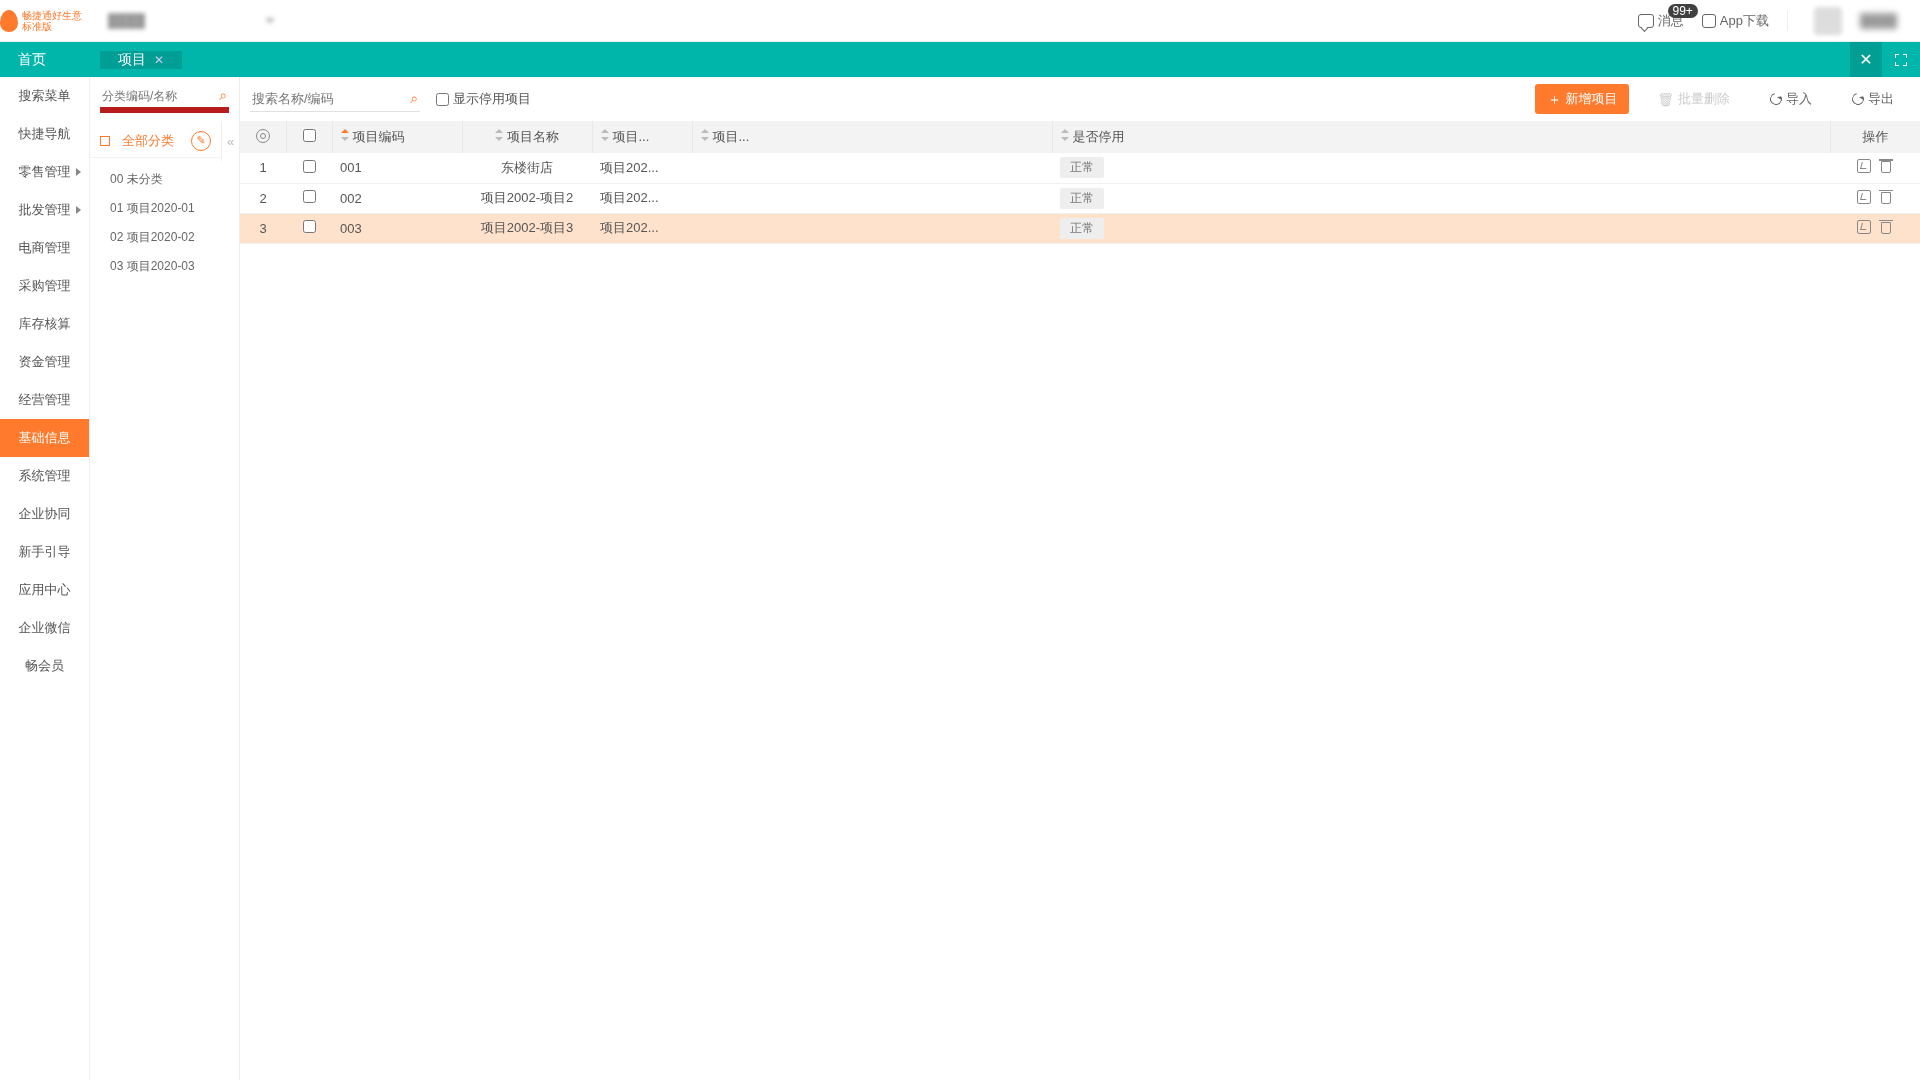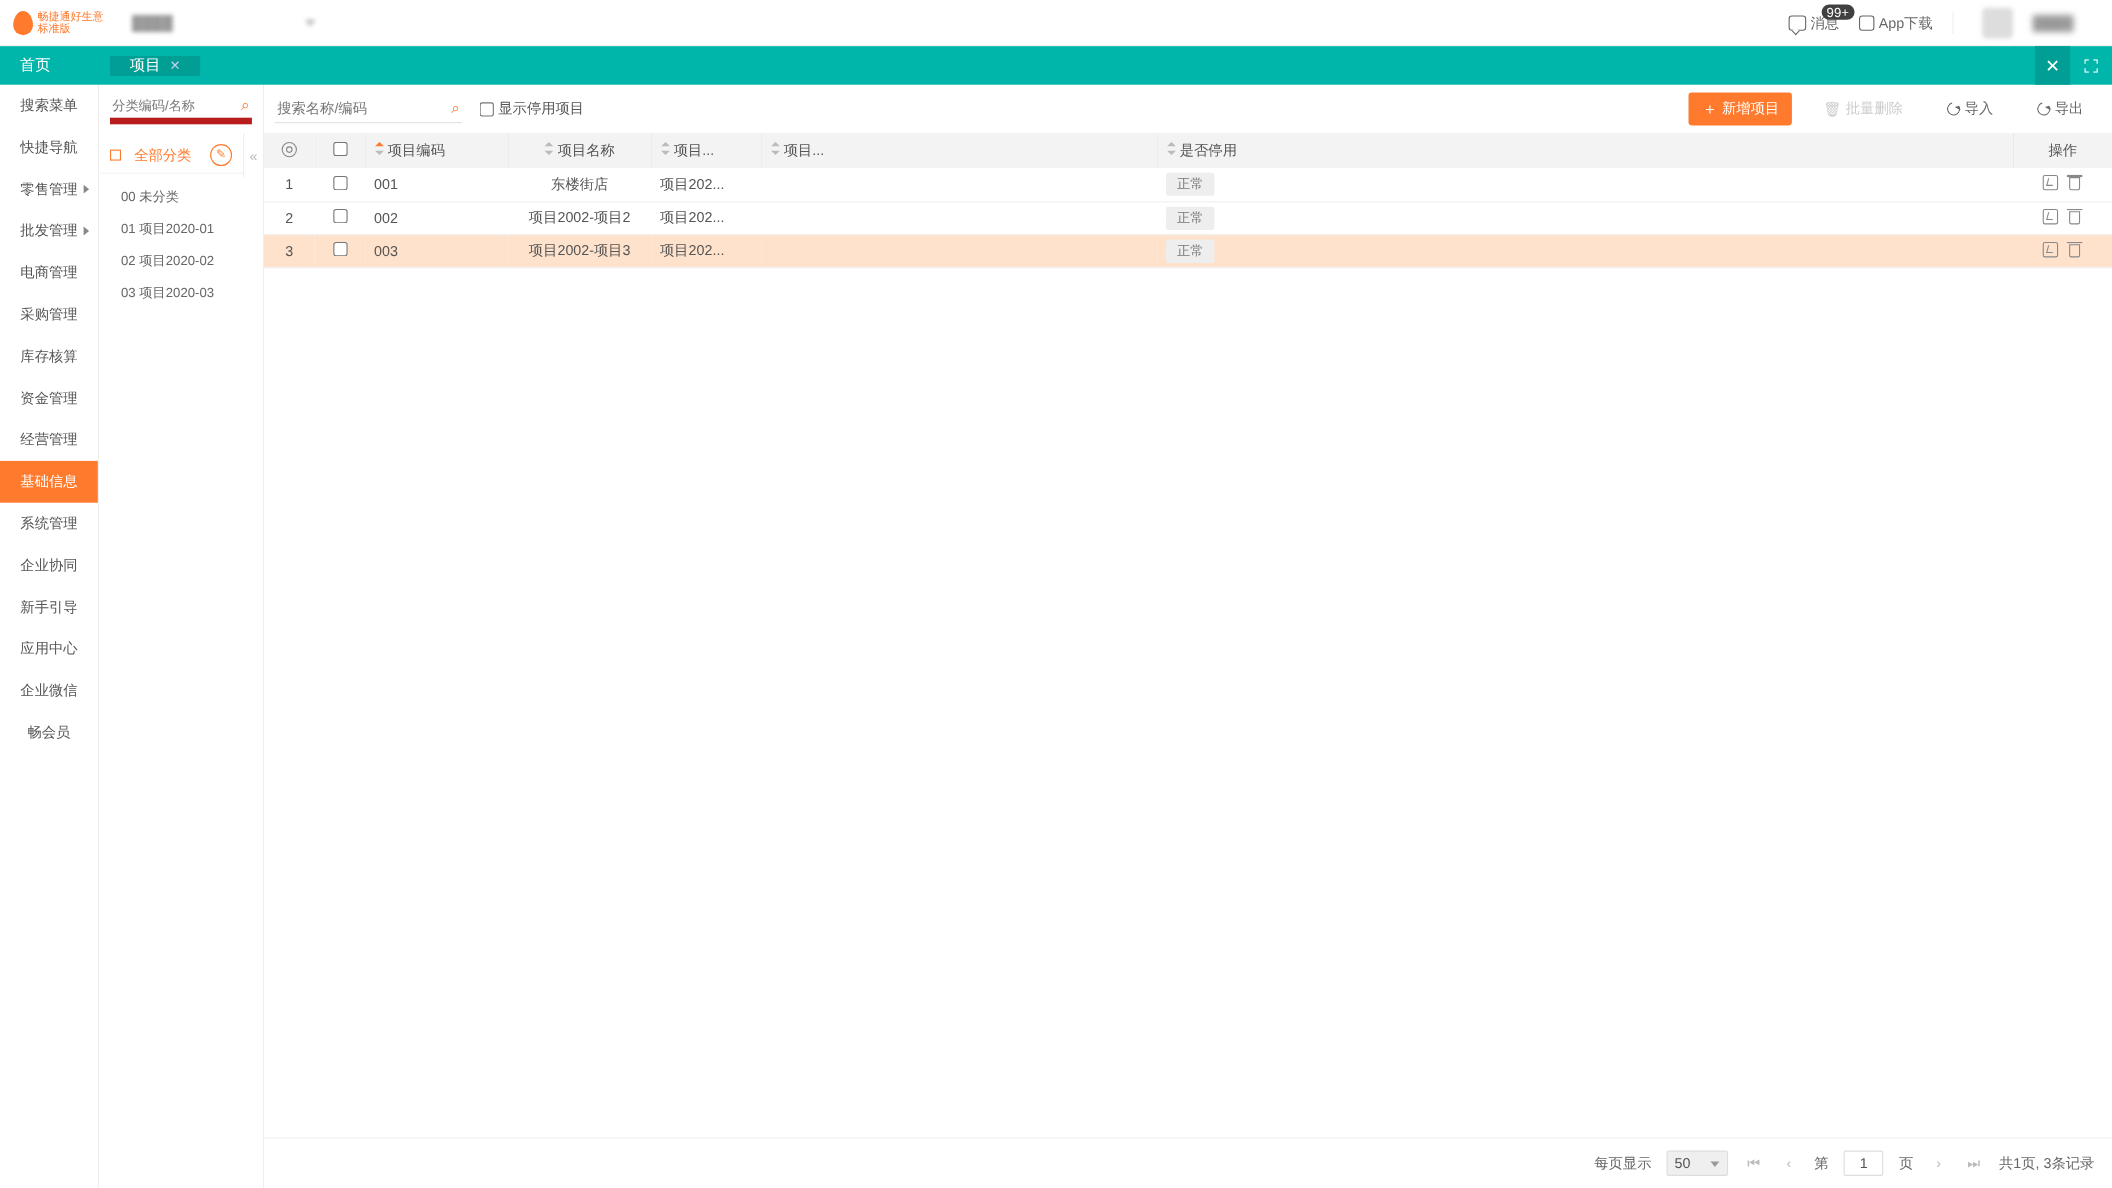--- a/index.html
+++ b/index.html
@@ -1,20 +1,20 @@
 <!DOCTYPE html>
 <html><head>
 <meta charset="utf-8">
 <style>
 * { box-sizing: border-box; margin: 0; padding: 0; }
 body { font-family: "Microsoft YaHei", Arial, sans-serif; font-size: 13px; color: #333; background: #f5f5f5; overflow: hidden; }
 .app { display: flex; flex-direction: column; height: 100vh; }
 
 
-.topbar { height: 42px; background: #fff; display: flex; align-items: center; padding: 0 12px; border-bottom: 1px solid #eee; }
+.topbar { height: 42px; background: #fff; display: flex; align-items: center; padding: 0 0; border-bottom: 1px solid #eee; }
 .logo-block { display: flex; align-items: center; width: 88px; }
 .logo-icon { width: 18px; height: 22px; background: #ff7a2d; border-radius: 50% 50% 50% 50%/60% 60% 40% 40%; position: relative; }
 .logo-text { font-size: 10px; color: #ff7a2d; margin-left: 4px; line-height: 1.1; }
 .org-select { display: flex; align-items: center; gap: 120px; color: #999; filter: blur(2px); margin-left: 20px; }
 .chevron-d { width:0;height:0;border-left:5px solid transparent;border-right:5px solid transparent;border-top:6px solid #bbb; }
 .top-spacer { flex: 1; }
 .top-actions { display: flex; align-items: center; gap: 18px; color: #666; }
 .top-item { display: flex; align-items: center; gap: 4px; cursor: pointer; position: relative; }
 .msg-badge { position:absolute; top:-8px; right:-14px; background:#404040; color:#fff; font-size:12px; padding:0px 5px; border-radius:8px; }
 .icon-bubble { width:16px;height:14px;border:1.5px solid #666;border-radius:3px;position:relative; }
@@ -281,27 +281,15 @@
                 <td class="col-name">项目2002-项目3</td>
                 <td class="col-t1">项目202...</td>
                 <td class="col-t2"></td>
                 <td class="col-status"><span class="status-pill">正常</span></td>
                 <td class="col-op"><span class="op-ic edit"></span><span class="op-ic del"></span></td>
               </tr>
             </tbody>
         </table>
       </div>
 
-      <div class="pager">
-        <span>每页显示</span>
-        <span class="sel-wrap"><select><option>50</option></select></span>
-        <span class="pg-btn">⏮</span>
-        <span class="pg-btn">‹</span>
-        <span>第</span>
-        <input value="1" style="">
-        <span>页</span>
-        <span class="pg-btn">›</span>
-        <span class="pg-btn">⏭</span>
-        <span>共1页, 3条记录</span>
-      </div>
     </div>
   </div>
 </div>
 
 </body></html>

